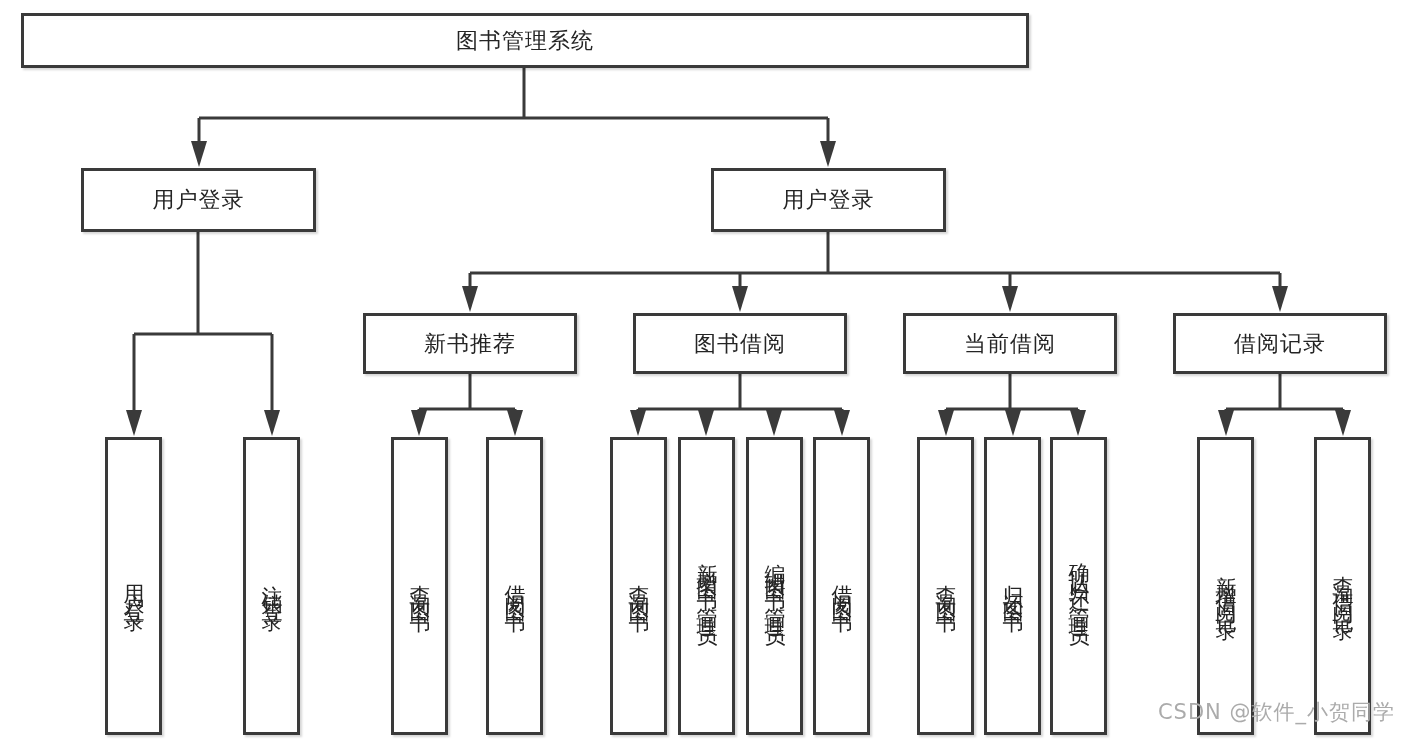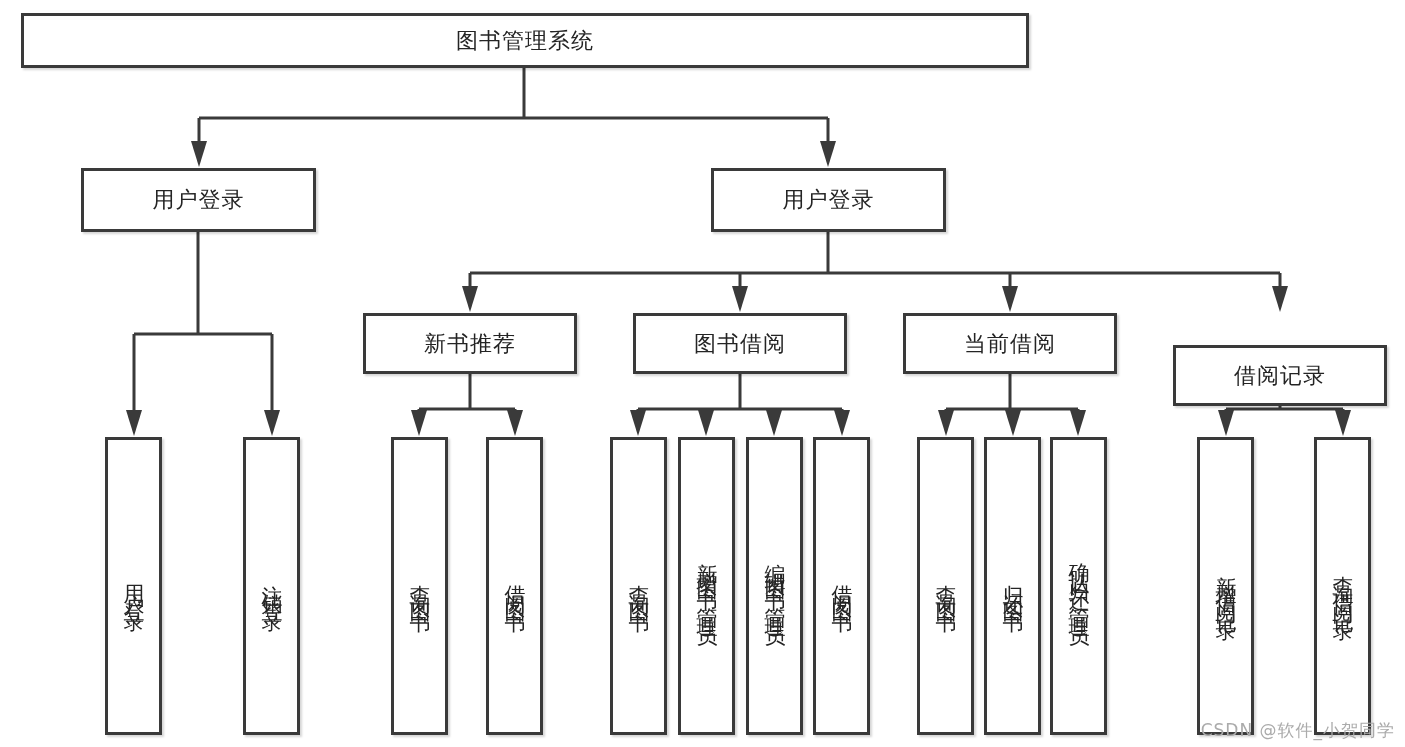--- a/index.html
+++ b/index.html
@@ -44,41 +44,41 @@
   .lvl2  { top: 168px; width: 235px; height: 64px; }
   .lvl3  { top: 313px; width: 214px; height: 61px; }
   .leaf  { top: 437px; width: 57px;  height: 298px; }
 
   .p-user-login { left: 81px; }
   .p-book-mgmt  { left: 711px; }
 
   .m-new-books      { left: 363px; }
   .m-book-borrow    { left: 633px; }
   .m-current-borrow { left: 903px; text-align: right; }
-  .m-borrow-records { left: 1173px; margin-top: 32px; }
+  .m-borrow-records { left: 1173px; }
 
   .l1  { left: 105px; }
   .l2  { left: 243px; }
   .l3  { left: 391px; }
   .l4  { left: 486px; }
   .l5  { left: 610px; }
   .l6  { left: 678px; }
   .l7  { left: 746px; }
   .l8  { left: 813px; }
   .l9  { left: 917px; }
   .l10 { left: 984px; }
   .l11 { left: 1050px; }
   .l12 { left: 1197px; }
   .l13 { left: 1314px; }
 
   .watermark {
     position: absolute;
     right: 10px;
-    bottom: 5px;
-    font-size: 17px;
+    bottom: 21px;
+    font-size: 21px;
     color: #ababab;
     letter-spacing: 1px;
     white-space: nowrap;
   }
 </style>
 </head>
 <body>
 
 <div class="canvas">
 

